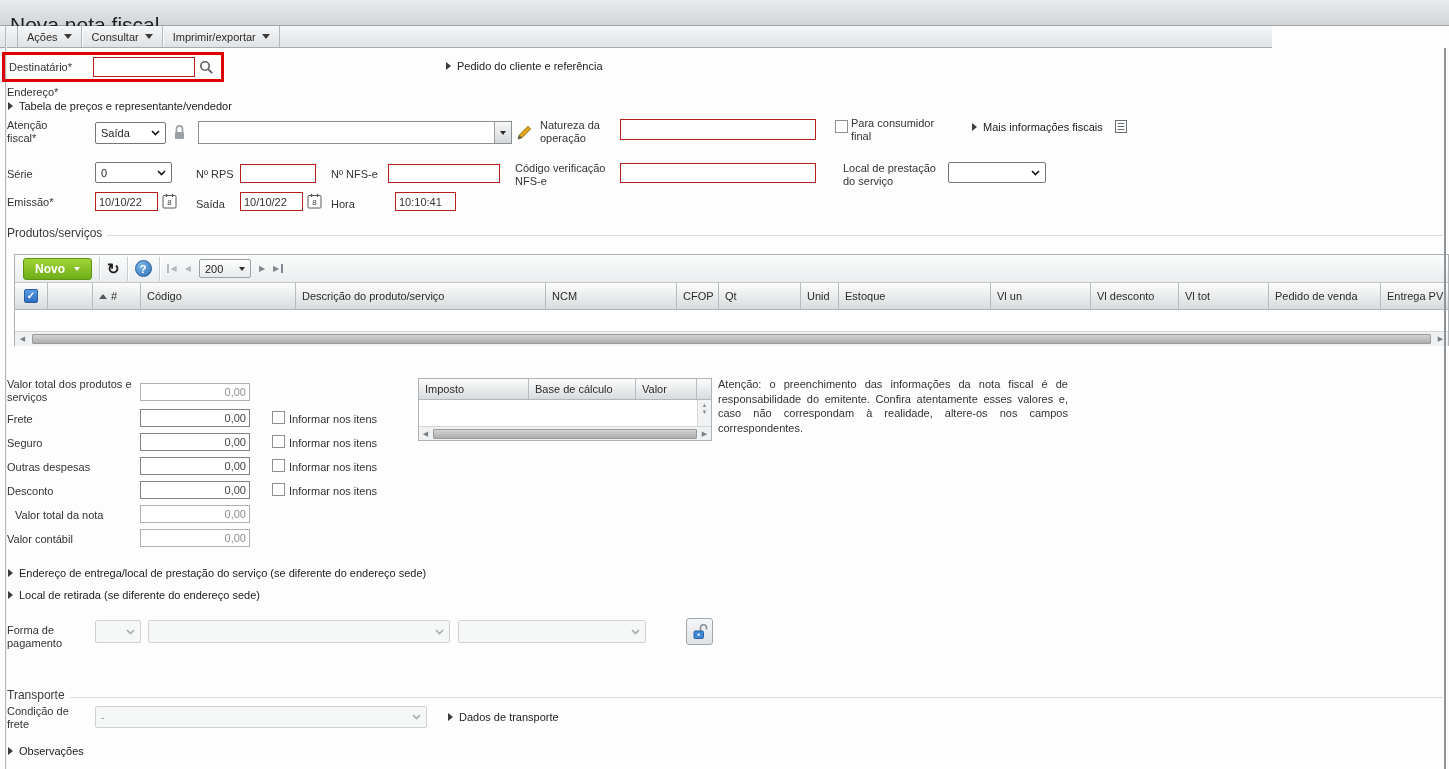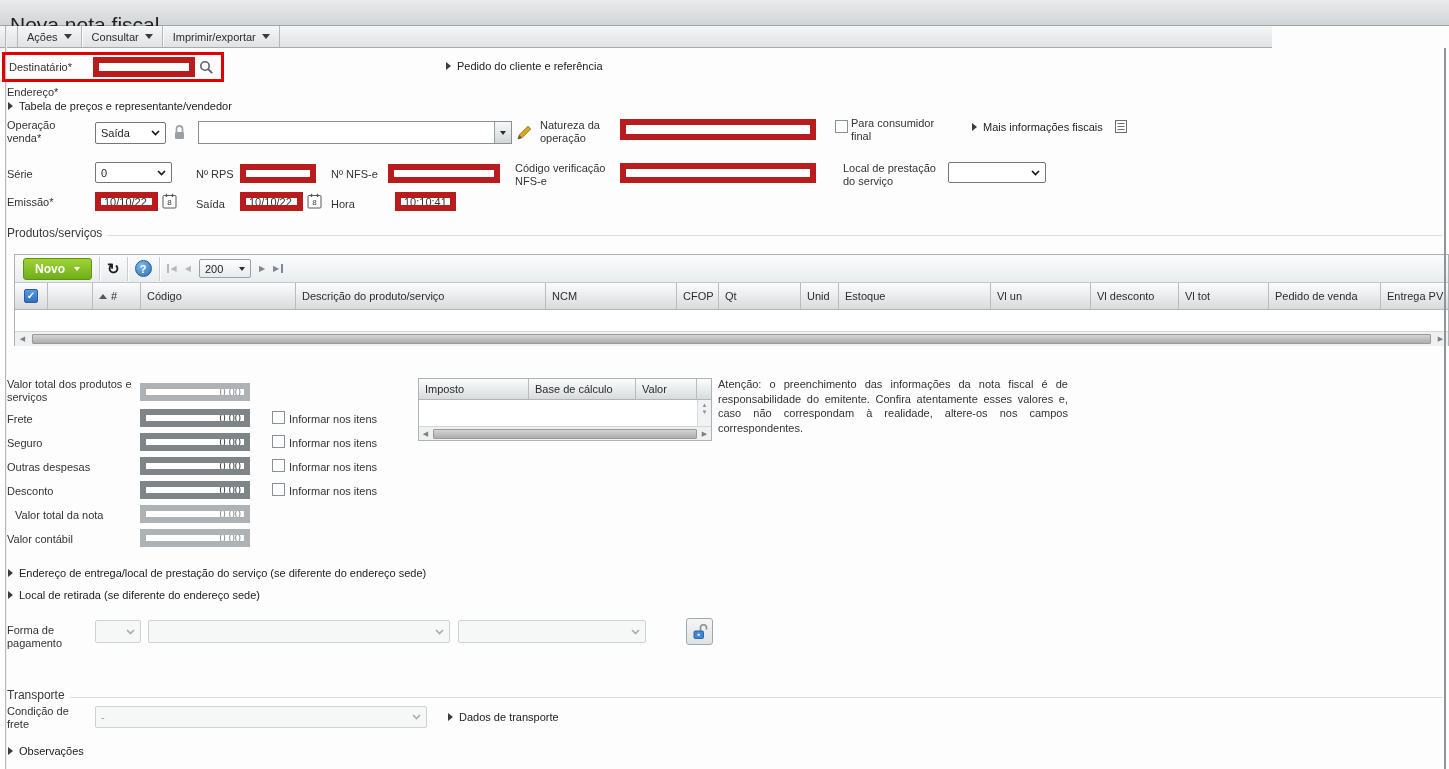--- a/index.html
+++ b/index.html
@@ -13,21 +13,21 @@
   .menu-bar { left:0; top:26px; width:1272px; height:22px; background:linear-gradient(#f5f6f7,#e0e2e4); border-bottom:1px solid #a8abad; display:flex; align-items:stretch; padding-left:17px; }
   .menu-item { display:flex; align-items:center; gap:6px; padding:0 9px; border-right:1px solid #b5b8bb; border-left:1px solid #fdfdfd; font-size:11px; color:#2d2d2d; cursor:pointer; }
   .menu-item:first-child { border-left:1px solid #b5b8bb; }
   .dd-caret { width:0; height:0; border-left:4px solid transparent; border-right:4px solid transparent; border-top:5px solid #3a3a3a; }
 
   .left-edge { left:5px; top:26px; width:1px; height:743px; background:#b7babc; box-shadow:1px 0 0 #eceeef; }
   .right-edge { left:1444px; top:48px; width:2px; height:721px; background:#8f9498; z-index:40; }
 
   
   .lbl { font-size:11px; color:#333; line-height:13px; }
-  .inp { border:6px solid #b91c1c; background:#fff; font-family:"Liberation Sans",sans-serif; font-size:11px; color:#333; padding:0 3px; }
+  .inp { border:1px solid #b91c1c; background:#fff; font-family:"Liberation Sans",sans-serif; font-size:11px; color:#333; padding:0 3px; }
   .exlink { display:flex; align-items:center; gap:6px; font-size:11px; color:#222; cursor:pointer; white-space:nowrap; }
   .tri-right { width:0; height:0; border-top:4px solid transparent; border-bottom:4px solid transparent; border-left:5px solid #3c3c3c; flex:0 0 auto; }
   .sel { display:inline-flex; align-items:center; justify-content:space-between; border:1px solid #767676; border-radius:2px; background:#fff; padding:0 5px; font-size:11px; color:#1f1f1f; cursor:pointer; }
   .sel.dis { border:1px solid #cfd2d4; background:#f6f7f7; color:#9a9a9a; }
   .combo { display:flex; align-items:stretch; border:1px solid #8a8f94; background:#fff; cursor:pointer; }
   .combo .box { flex:1; }
   .combo .btn { width:17px; background:linear-gradient(#f8f8f8,#d3d6d8); border-left:1px solid #9a9fa3; display:flex; align-items:center; justify-content:center; }
   .caret-dn { width:0; height:0; border-left:3.5px solid transparent; border-right:3.5px solid transparent; border-top:4.5px solid #2d2d2d; }
   .cb { width:13px; height:13px; border:1px solid #8b9095; background:#fff; display:inline-block; cursor:pointer; }
   .legend { display:flex; align-items:center; }
@@ -119,21 +119,21 @@
     <span>Pedido do cliente e referência</span>
   </div>
 
   <div class="abs lbl" style="left:7px;top:86px;">Endereço*</div>
 
   <div class="abs exlink" style="left:8px;top:100px;">
     <span class="tri-right"></span>
     <span>Tabela de preços e representante/vendedor</span>
   </div>
 
-  <div class="abs lbl" style="left:7px;top:119px;width:62px;">Operação venda*</div>
+  <div class="abs lbl" style="left:7px;top:119px;width:62px;">Atenção fiscal*</div>
   <div class="abs sel" style="left:95px;top:122px;width:71px;height:22px;">
     <span>Saída</span>
     <svg class="chev" width="9" height="6" viewBox="0 0 9 6">
         <polyline points="1,1 4.5,4.5 8,1" fill="none" stroke="#1a1a1a" stroke-width="1.7"></polyline>
       </svg>
   </div>
   <svg class="abs" style="left:173px;top:124px;" width="13" height="16" viewBox="0 0 13 16">
     <path d="M3.5 8 V4.8 a3 3 0 0 1 6 0 V8" fill="none" stroke="#9aa0a4" stroke-width="1.7"></path>
     <rect x="2" y="8" width="9" height="7" rx="1.2" fill="#9aa0a4"></rect>
   </svg>

